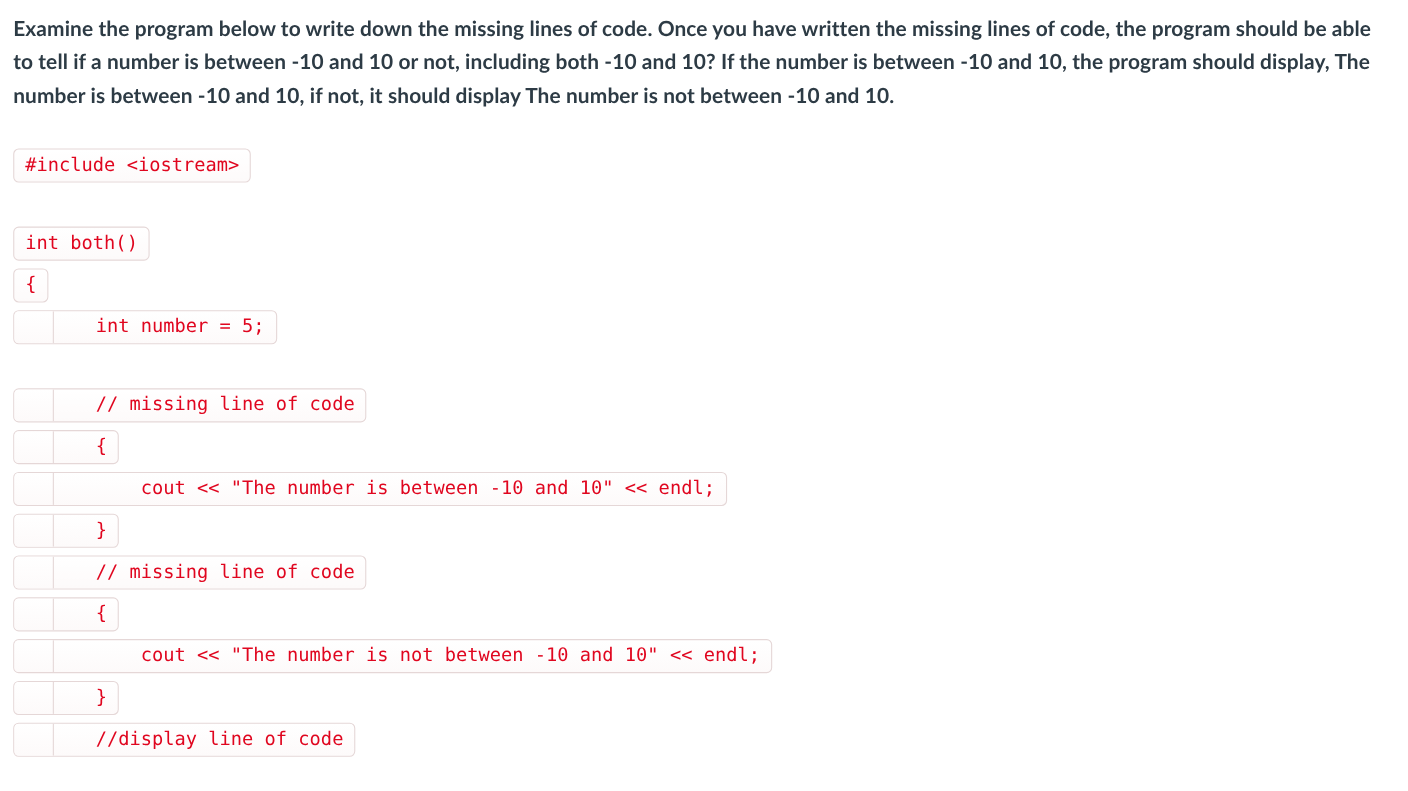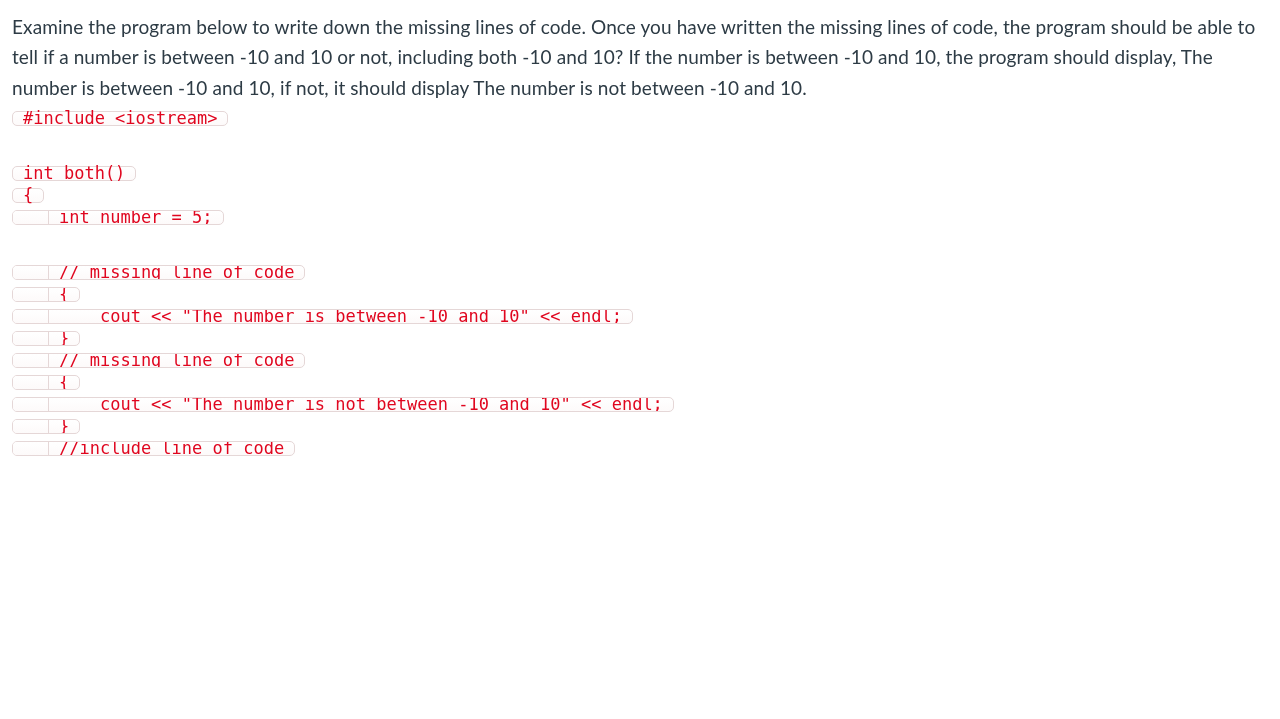--- a/index.html
+++ b/index.html
@@ -9,46 +9,47 @@
     }
     body {
       font-family: 'Lato', 'Helvetica Neue', Arial, sans-serif;
       background: #ffffff;
       padding: 12px;
       color: #2d3b45;
       font-size: 19px;
       line-height: 1.6;
     }
     .instructions {
-      margin-bottom: 8px;
-      font-weight: 400;
+      margin-bottom: 32px;
+      font-weight: 700;
       letter-spacing: 0.1px;
     }
     .code-container {
       display: flex;
       flex-direction: column;
       align-items: flex-start;
       gap: 7px;
     }
     .code-line {
       display: inline-flex;
       align-items: center;
       border: 1px solid #e5d7d7;
       border-radius: 5px;
       padding: 3px 10px;
       font-family: 'Menlo', 'Monaco', 'Consolas', monospace;
       font-size: 17px;
       color: #e0061f;
       white-space: pre;
       background: linear-gradient(to bottom, #ffffff, #fdfafa);
-      height: 15px;
+      height: 31px;
     }
     .code-line.with-indent {
       padding: 0;
       overflow: hidden;
+      gap: 28px;
     }
     .indent-box {
       display: inline-block;
       width: 36px;
       height: 100%;
       border-right: 1px solid #e5d7d7;
       background: linear-gradient(to bottom, #ffffff, #fdfafa);
     }
     .code-text {
       padding: 3px 10px;
@@ -75,15 +76,15 @@
   <div class="spacer"></div>
 
   <div class="code-line with-indent"><span class="indent-box"></span><span class="code-text">// missing line of code</span></div>
   <div class="code-line with-indent"><span class="indent-box"></span><span class="code-text">{</span></div>
   <div class="code-line with-indent"><span class="indent-box"></span><span class="code-text">    cout &lt;&lt; "The number is between -10 and 10" &lt;&lt; endl;</span></div>
   <div class="code-line with-indent"><span class="indent-box"></span><span class="code-text">}</span></div>
   <div class="code-line with-indent"><span class="indent-box"></span><span class="code-text">// missing line of code</span></div>
   <div class="code-line with-indent"><span class="indent-box"></span><span class="code-text">{</span></div>
   <div class="code-line with-indent"><span class="indent-box"></span><span class="code-text">    cout &lt;&lt; "The number is not between -10 and 10" &lt;&lt; endl;</span></div>
   <div class="code-line with-indent"><span class="indent-box"></span><span class="code-text">}</span></div>
-  <div class="code-line with-indent"><span class="indent-box"></span><span class="code-text">//include line of code</span></div>
+  <div class="code-line with-indent"><span class="indent-box"></span><span class="code-text">//display line of code</span></div>
 
 </div>
 
 </body></html>

